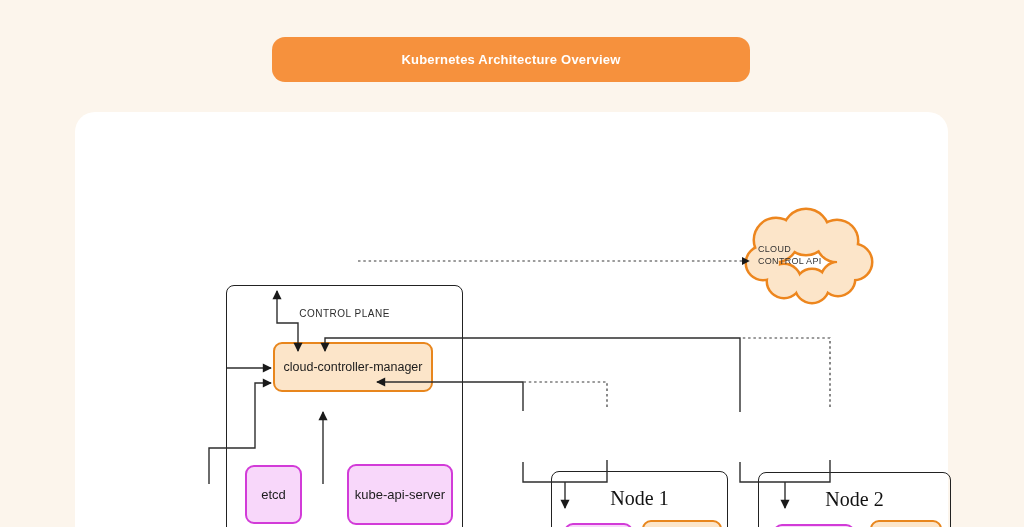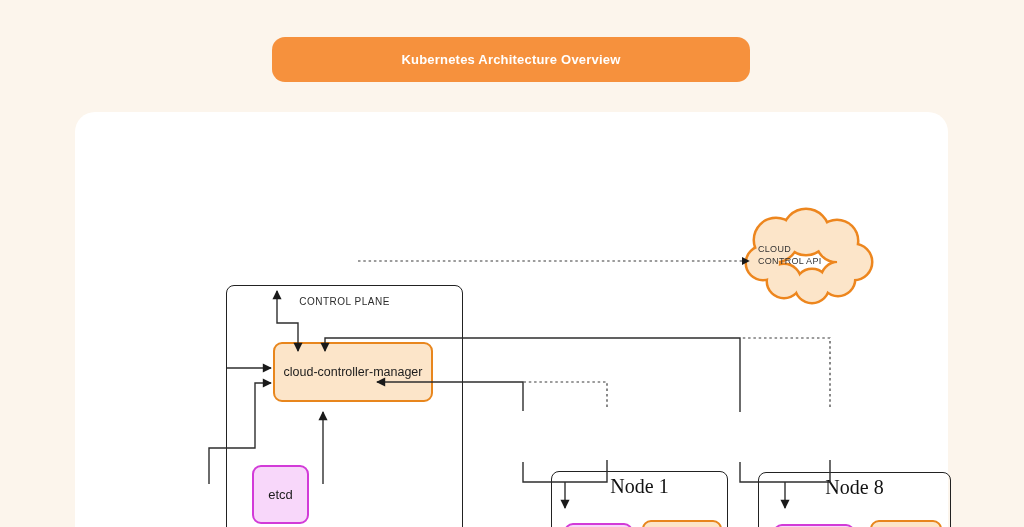--- a/index.html
+++ b/index.html
@@ -21,36 +21,36 @@
   .card {
     position: absolute; left: 75px; top: 112px; width: 873px; height: 440px;
     background: #FFFFFF; border-radius: 20px;
   }
 
   .outer-box {
     position: absolute; border: 1.6px solid #222222; border-radius: 8px;
     background: transparent;
   }
   .outer-label {
-    position: absolute; left: 0; right: 0; text-align: center; color: #2B2B2B;
+    position: absolute; left: 0; right: 0; text-align: center; color: #2B2B2B; margin-top: 12px;
   }
   .cp-label { top: 10px; font-size: 10px; letter-spacing: .5px; }
   .node-label { top: 3px; font-family: "Liberation Serif", serif; font-size: 20px; color: #111; }
 
   .comp {
     position: absolute; display: flex; align-items: center; justify-content: center;
     text-align: center; font-size: 13px; color: #1C1C1C; border: 2px solid;
     border-radius: 9px; line-height: 16px;
   }
   .nw { white-space: nowrap; }
   .magenta { background: #F8D7FA; border-color: #D23BD8; }
   .orangebx { background: #FCE5C9; border-color: #E8861D; }
 
-  #ccm { left: 198px; top: 230px; width: 160px; height: 60px; font-size: 12.5px; }
-  #etcd { left: 177px; top: 353px; width: 57px; height: 59px; border-radius: 9px; }
+  #ccm { left: 198px; top: 230px; width: 160px; height: 50px; font-size: 12.5px; }
+  #etcd { left: 170px; top: 353px; width: 57px; height: 59px; border-radius: 9px; }
   #kas { left: 272px; top: 352px; width: 106px; height: 61px; }
 
   #cp-box { left: 151px; top: 173px; width: 237px; height: 372px; }
   #node1-box { left: 476px; top: 359px; width: 177px; height: 186px; }
   #node2-box { left: 683px; top: 360px; width: 193px; height: 185px; }
 
   #n1-kubelet { left: 489px; top: 411px; width: 69px; height: 51px; }
   #n1-kproxy  { left: 567px; top: 408px; width: 80px; height: 52px; }
   #n2-kubelet { left: 698px; top: 412px; width: 82px; height: 50px; }
   #n2-kproxy  { left: 795px; top: 408px; width: 72px; height: 52px; }
@@ -81,27 +81,28 @@
 
     <div class="outer-box" id="cp-box">
       <div class="outer-label cp-label">CONTROL PLANE</div>
     </div>
 
     <div class="outer-box" id="node1-box">
       <div class="outer-label node-label">Node 1</div>
     </div>
 
     <div class="outer-box" id="node2-box">
-      <div class="outer-label node-label">Node 8</div>
+      <div class="outer-label node-label">Node 2</div>
     </div>
 
     <div class="comp orangebx nw" id="ccm">cloud-controller-manager</div>
 
     <div class="comp magenta nw" id="etcd">etcd</div>
 
+    <div class="comp magenta nw" id="kas">kube-api-server</div>
 
     <div class="comp magenta nw" id="n1-kubelet">kubelet</div>
 
     <div class="comp orangebx nw" id="n1-kproxy">kube-proxy</div>
 
     <div class="comp magenta nw" id="n2-kubelet">kubelet</div>
 
     <div class="comp orangebx nw" id="n2-kproxy">kube-proxy</div>
 
   </div>

